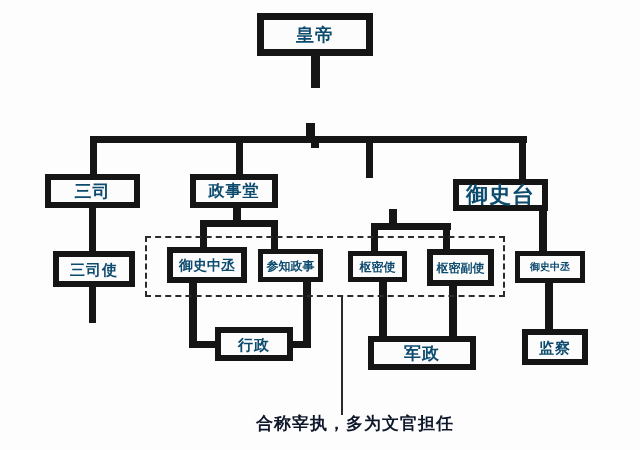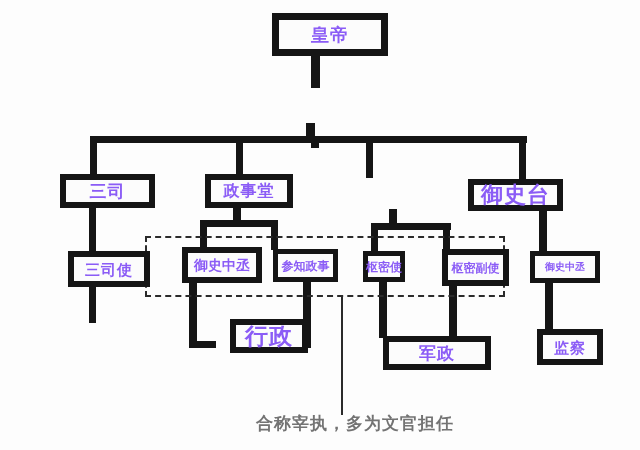--- a/index.html
+++ b/index.html
@@ -12,44 +12,43 @@
     width:640px;height:450px;
     background:#fdfdfd;
     overflow:hidden;
   }
   .node{
     position:absolute;
     box-sizing:border-box;
     background:#fcfcfc;
     border:6px solid #151515;
     display:flex;align-items:center;justify-content:center;
-    color:#8b5cf6;
+    color:#0c4a6e;
     font-weight:bold;
     white-space:nowrap;
     letter-spacing:1px;
-    margin-left:15px;
   }
   .node span{display:block;line-height:1;}
   .conn{
     position:absolute;
     background:#151515;
   }
   .thinline{
     position:absolute;
     background:#2a2a2a;
   }
   .dashedbox{
     position:absolute;
     box-sizing:border-box;
     border:2px dashed #2b2b2b;
     background:transparent;
   }
   .annotation{
     position:absolute;
-    color:#737373;
+    color:#0f172a;
     font-weight:bold;
     text-align:center;
     letter-spacing:1px;
     white-space:nowrap;
   }
 </style>
 </head>
 <body>
 
 <div class="canvas">
@@ -107,31 +106,31 @@
 
   <div class="node" style="left:53px;top:251px;width:82px;height:36px;font-size:15px">
     <span>三司使</span>
   </div>
   <div class="node" style="left:167px;top:247px;width:80px;height:36px;font-size:14px;letter-spacing:0">
     <span>御史中丞</span>
   </div>
   <div class="node" style="left:258px;top:249px;width:65px;height:33px;border-width:5px;font-size:12px;letter-spacing:0">
     <span>参知政事</span>
   </div>
-  <div class="node" style="left:348px;top:251px;width:42px;height:31px;border-width:5px;font-size:12px;letter-spacing:0">
+  <div class="node" style="left:348px;top:251px;width:59px;height:31px;border-width:5px;font-size:12px;letter-spacing:0">
     <span>枢密使</span>
   </div>
   <div class="node" style="left:427px;top:249px;width:67px;height:37px;font-size:12px;letter-spacing:0">
     <span>枢密副使</span>
   </div>
   <div class="node" style="left:515px;top:251px;width:70px;height:32px;border-width:5px;font-size:10px;letter-spacing:0">
     <span>御史中丞</span>
   </div>
 
-  <div class="node" style="left:215px;top:319px;width:78px;height:34px;font-size:23px">
+  <div class="node" style="left:215px;top:327px;width:78px;height:34px;font-size:15px">
     <span>行政</span>
   </div>
   <div class="node" style="left:368px;top:336px;width:108px;height:34px;font-size:17px">
     <span>军政</span>
   </div>
   <div class="node" style="left:522px;top:329px;width:66px;height:36px;font-size:15px">
     <span>监察</span>
   </div>
 
   <div class="annotation" style="left:245px;top:412px;width:220px;font-size:17px">合称宰执，多为文官担任</div>

